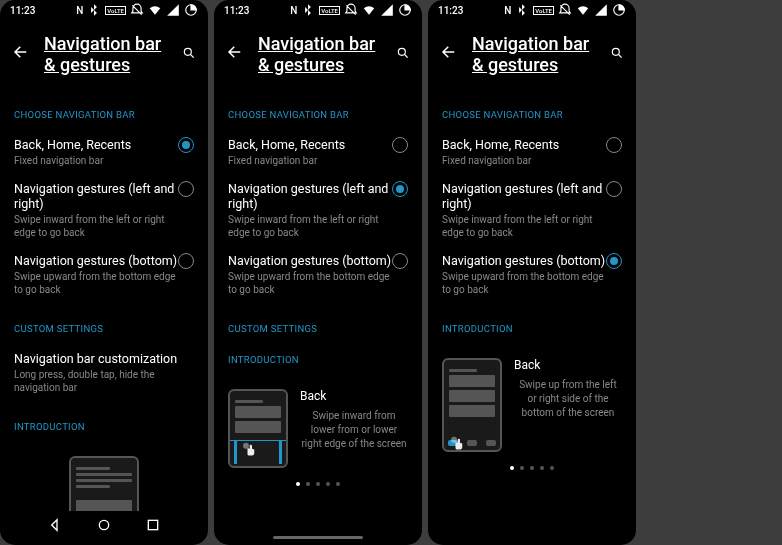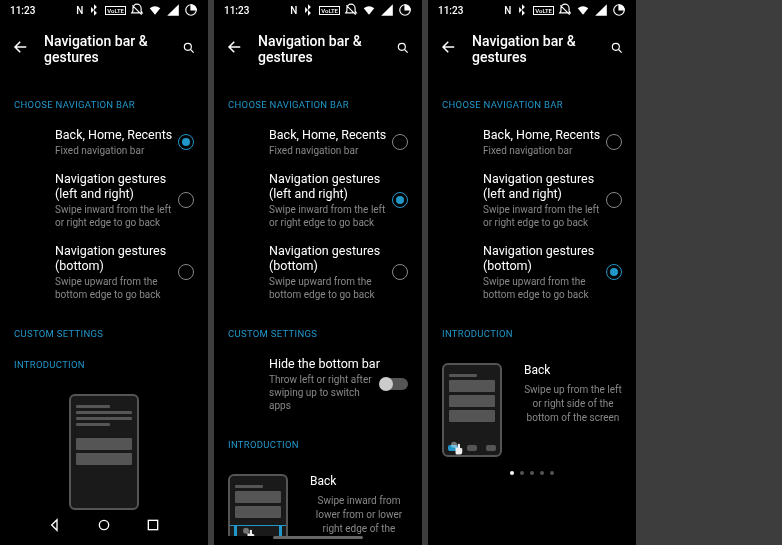--- a/index.html
+++ b/index.html
@@ -15,52 +15,51 @@
   }
   .phone {
     width: 208px;
     height: 545px;
     background: #000;
     color: #fff;
     display: flex;
     flex-direction: column;
     position: relative;
     overflow: hidden;
+    border-radius: 15px;
   }
   .statusbar {
     display: flex;
     justify-content: space-between;
     align-items: center;
     padding: 3px 10px 2px 10px;
     font-size: 10px;
     font-weight: 500;
   }
   .status-icons { display: flex; gap: 4px; align-items: center; }
   .status-icons span, .status-icons svg { display:inline-flex; }
   .appbar {
     display: flex;
     align-items: center;
     padding: 14px 12px 14px 12px;
     gap: 14px;
   }
-  .appbar .title { flex: 1; font-size: 14px; font-weight: 500; }
+  .appbar .title { flex: 1; font-size: 18px; font-weight: 500; text-decoration: underline; }
   .content { padding: 0 14px; flex:1; overflow:hidden; }
   .section-header {
     color: #2196c9;
     font-size: 9.5px;
     font-weight: 400;
     letter-spacing: 0.3px;
     margin: 20px 0 10px 0;
   }
   .option {
     display: flex;
-    align-items: center;
     padding: 7px 0;
     cursor: pointer;
-    margin-left: 41px;
   }
   .option-text { flex: 1; }
   .opt-title { font-size: 12.5px; color:#fff; }
   .opt-sub { font-size: 10px; color: #888; margin-top:2px; line-height:1.3; max-width:190px;}
   .radio {
     width: 16px; height: 16px;
     border: 1.5px solid #888;
     border-radius: 50%;
     position: relative;
     flex-shrink:0;
@@ -72,21 +71,21 @@
   }
   .switch {
     width: 28px; height: 12px; background:#555; border-radius:12px; position:relative;
     flex-shrink:0;
   }
   .switch::after{
     content:''; position:absolute; width:14px; height:14px; background:#ccc;
     border-radius:50%; top:-1px; left:-1px;
   }
   
-  .intro-wrap { display:flex; gap:22px; align-items:flex-start; margin-top:24px;}
+  .intro-wrap { display:flex; gap:12px; align-items:flex-start; margin-top:24px;}
   .intro-wrap.center { justify-content:center; }
   .mockphone {
     width: 60px; border:2px solid #555; border-radius:6px;
     padding:6px 5px 18px 5px; background:#1a1a1a;
   }
   .mockphone .line { height:3px; background:#555; margin:3px 0; border-radius:1px;}
   .mockphone .line.short { width:60%; }
   .mockphone .block { height:12px; background:#555; margin:3px 0; border-radius:1px;}
   .mockphone.tall { width:70px; padding-bottom:40px;}
   .intro-text { flex:1; font-size:10px; }
@@ -185,20 +184,26 @@
     <div class="option">
       <div class="option-text">
         <div class="opt-title">Navigation gestures (bottom)</div>
         <div class="opt-sub">Swipe upward from the bottom edge to go back</div>
       </div>
       <div class="radio"></div>
     </div>
 
     <div class="section-header">CUSTOM SETTINGS</div>
 
+    <div class="option">
+      <div class="option-text">
+        <div class="opt-title">Navigation bar customization</div>
+        <div class="opt-sub">Long press, double tap, hide the navigation bar</div>
+      </div>
+    </div>
 
     <div class="section-header">INTRODUCTION</div>
 
     <div class="intro-wrap center">
       <div class="mockphone tall" style="position:relative;">
         <div class="line short"></div>
         <div class="line"></div>
           <div class="line"></div>
           <div class="line short"></div>
         <div style="height:6px"></div>
@@ -295,27 +300,20 @@
     <div class="option">
       <div class="option-text">
         <div class="opt-title">Navigation gestures (bottom)</div>
         <div class="opt-sub">Swipe upward from the bottom edge to go back</div>
       </div>
       <div class="radio"></div>
     </div>
 
     <div class="section-header">CUSTOM SETTINGS</div>
 
-    <div class="option">
-      <div class="option-text">
-        <div class="opt-title">Hide the bottom bar</div>
-        <div class="opt-sub">Throw left or right after swiping up to switch apps</div>
-      </div>
-      <div class="switch"></div>
-    </div>
 
     <div class="section-header">INTRODUCTION</div>
 
     <div class="intro-wrap">
       <div class="mockphone" style="position:relative;padding-bottom:30px;">
         <div class="line short"></div>
         <div class="block"></div>
           <div class="block"></div>
         <div style="position:absolute;bottom:2px;left:0;right:0;height:24px;border-top:1px solid #2196c9;display:flex;justify-content:space-between;padding:0 4px;">
           <span style="width:3px;height:100%;background:#2196c9;"></span>

